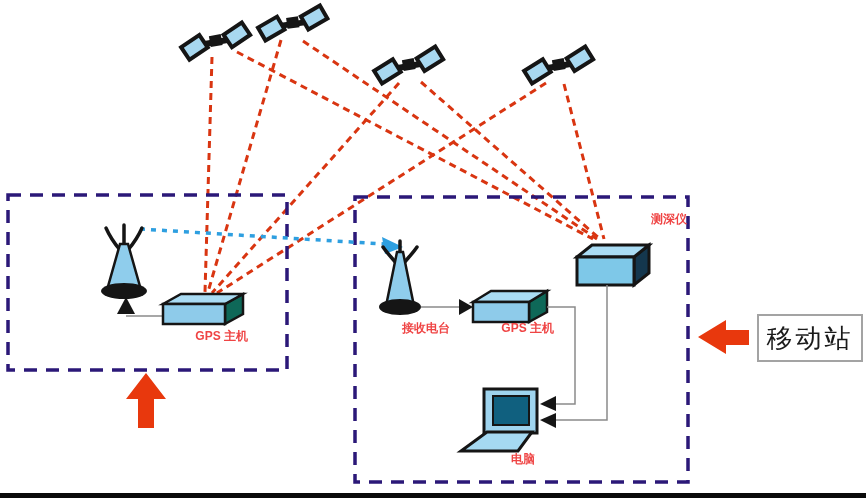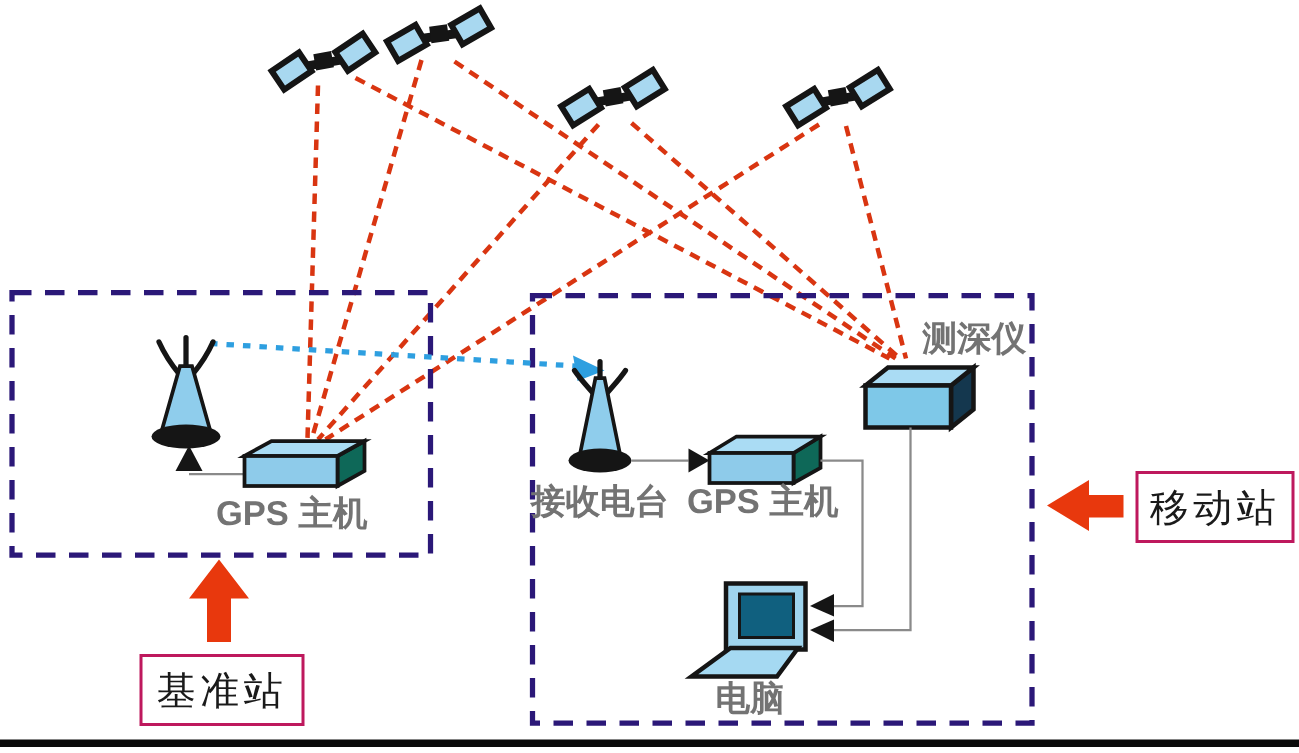--- a/index.html
+++ b/index.html
@@ -2,25 +2,25 @@
 <html><head>
 <meta charset="utf-8">
 <style>
   html,body{margin:0;padding:0;background:#fff;}
   .stage{
     position:relative;width:866px;height:502px;background:#ffffff;overflow:hidden;
     font-family:"Liberation Sans",sans-serif;
   }
   .stage svg{position:absolute;left:0;top:0;}
   .dev-label{
-    position:absolute;color:#737373;font-weight:bold;font-size:23px;
-    text-align:left;white-space:nowrap;line-height:1.1;
+    position:absolute;color:#ef4444;font-weight:bold;font-size:12px;
+    text-align:right;white-space:nowrap;line-height:1.1;
   }
   .station-box{
-    position:absolute;background:#ffffff;border:2px solid #be185d;
+    position:absolute;background:#ffffff;border:2px solid #a3a3a3;
     display:flex;align-items:center;justify-content:center;
     font-family:"Liberation Serif",serif;font-size:26px;color:#1a1a1a;
     letter-spacing:3px;
   }
 </style>
 </head>
 <body>
 
 <div class="stage">
 
@@ -143,21 +143,18 @@
   <div class="dev-label" style="left:144px;top:330px;width:104px;">GPS 主机</div>
 
   <div class="dev-label" style="left:354px;top:322px;width:96px;">接收电台</div>
 
   <div class="dev-label" style="left:458px;top:322px;width:96px;">GPS 主机</div>
 
   <div class="dev-label" style="left:615px;top:213px;width:72px;">测深仪</div>
 
   <div class="dev-label" style="left:477px;top:453px;width:58px;font-family:Liberation Serif, serif;">电脑</div>
 
-  <div class="station-box" style="left:93px;top:436px;width:106px;height:44px;">
-    <span>基准站</span>
-  </div>
 
   <div class="station-box" style="left:757px;top:314px;width:102px;height:44px;">
     <span>移动站</span>
   </div>
 
 </div>
 
 </body></html>

